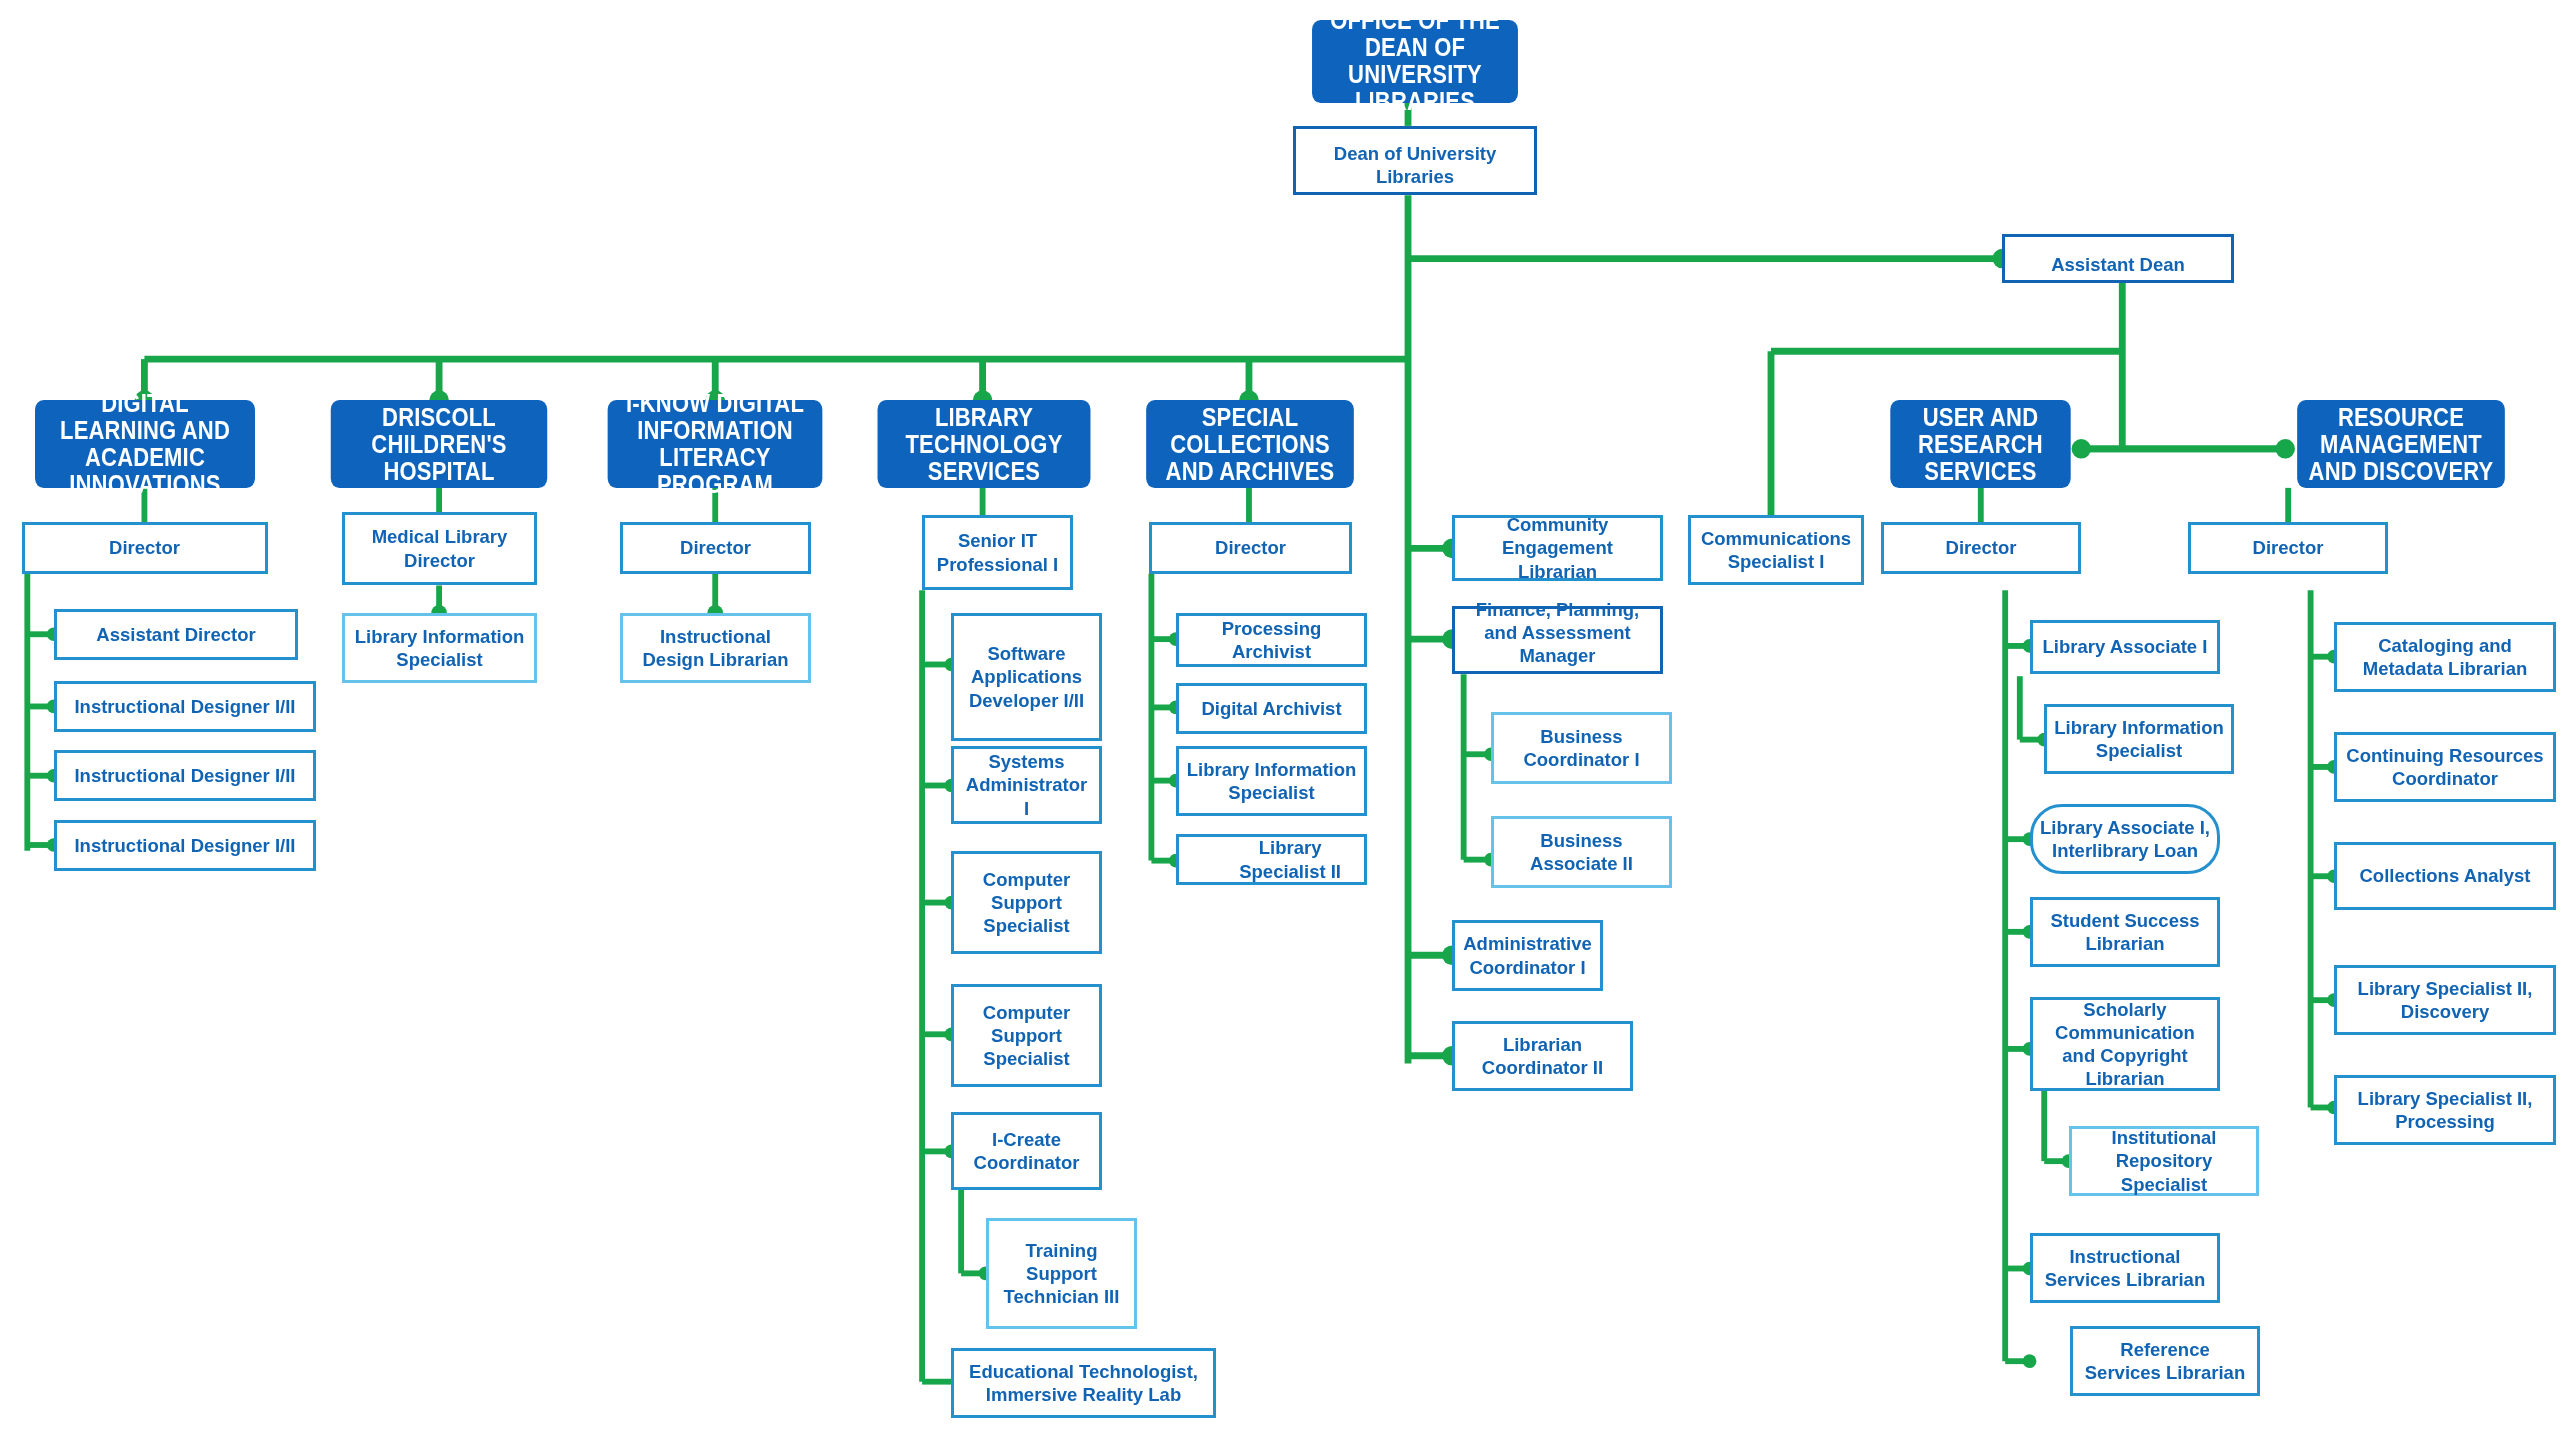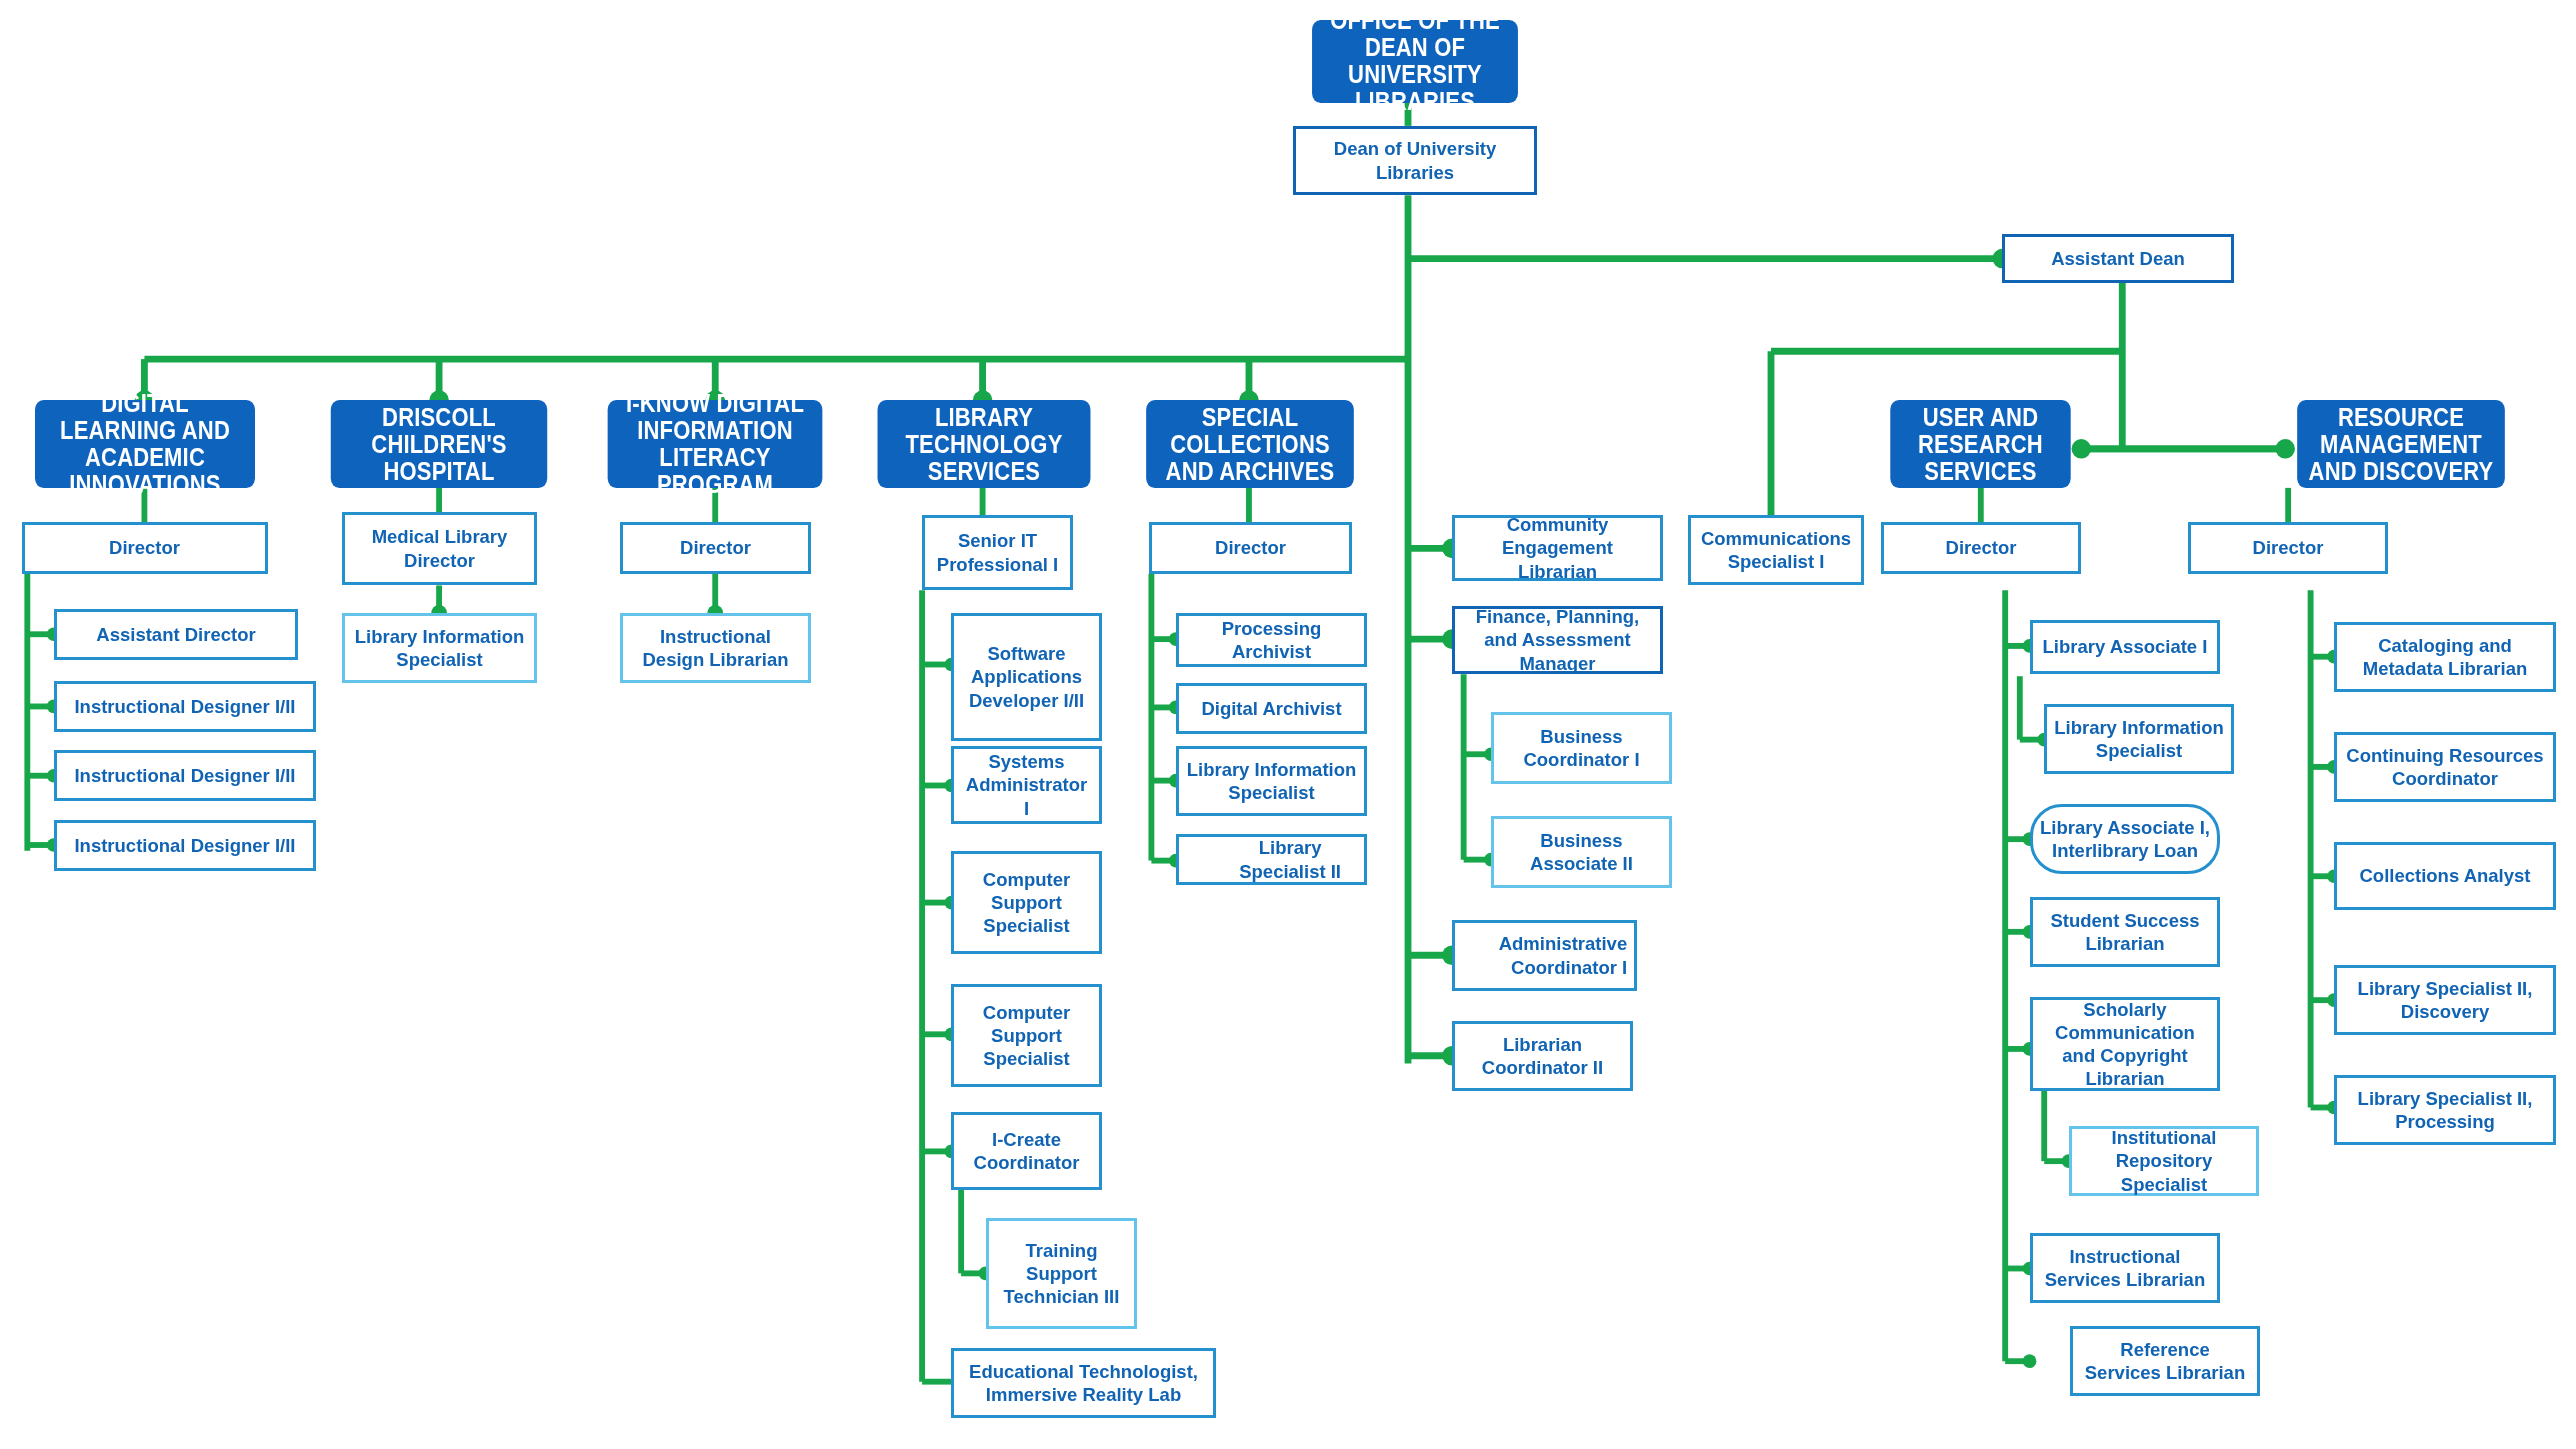--- a/index.html
+++ b/index.html
@@ -25,21 +25,21 @@
   }
   .unit .t{display:block;transform:scaleX(1);}
   
   .role{
     border:3.9px solid #2490CE;color:#1164B4;font-weight:700;
     font-size:18.5px;line-height:1.25;padding:3.9px 6.8px;
   }
   
   .role.light{border-color:#63C3EA;}
   
-  .role.strong{border-color:#1164B4;}
+  .role.strong{border-color:#1164B4;align-items:flex-end;}
   .lbl{display:block;}
 </style>
 </head>
 <body>
 
 <div id="canvas">
 
   <svg id="wires" viewBox="0 0 2640 1485" xmlns="http://www.w3.org/2000/svg">
     <g fill="none" stroke="#18A64B" stroke-width="7" stroke-linecap="butt">
 
@@ -360,21 +360,21 @@
   </div>
   <div class="node role strong" style="left:1452px;top:606px;width:211px;height:68px;">
     <span>Finance, Planning, and Assessment Manager</span>
   </div>
   <div class="node role light" style="left:1491px;top:712px;width:181px;height:72px;">
     <span>Business Coordinator I</span>
   </div>
   <div class="node role light" style="left:1491px;top:816px;width:181px;height:72px;">
     <span>Business Associate II</span>
   </div>
-  <div class="node role" style="left:1452px;top:920px;width:185px;height:71px;text-align:right;">
+  <div class="node role" style="left:1452px;top:920px;width:151px;height:71px;">
     <span>Administrative Coordinator I</span>
   </div>
   <div class="node role" style="left:1452px;top:1021px;width:181px;height:70px;">
     <span>Librarian Coordinator II</span>
   </div>
   <div class="node role" style="left:1688px;top:515px;width:176px;height:70px;">
     <span>Communications Specialist I</span>
   </div>
 
   <div class="node role" style="left:1881px;top:522px;width:200px;height:52px;">

